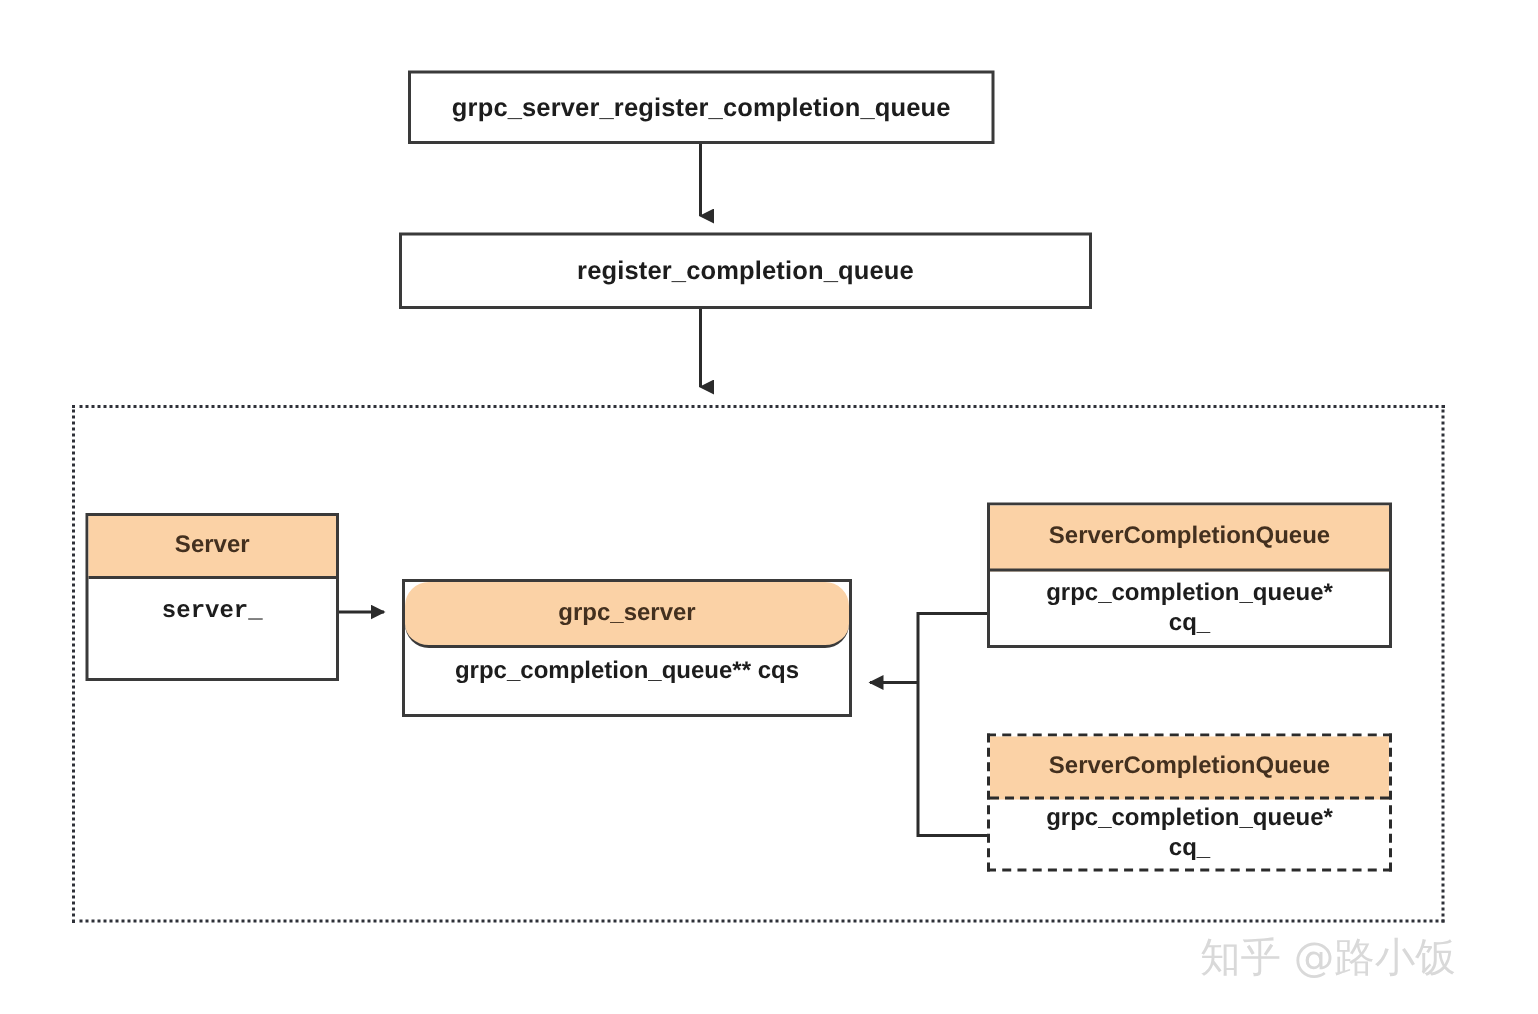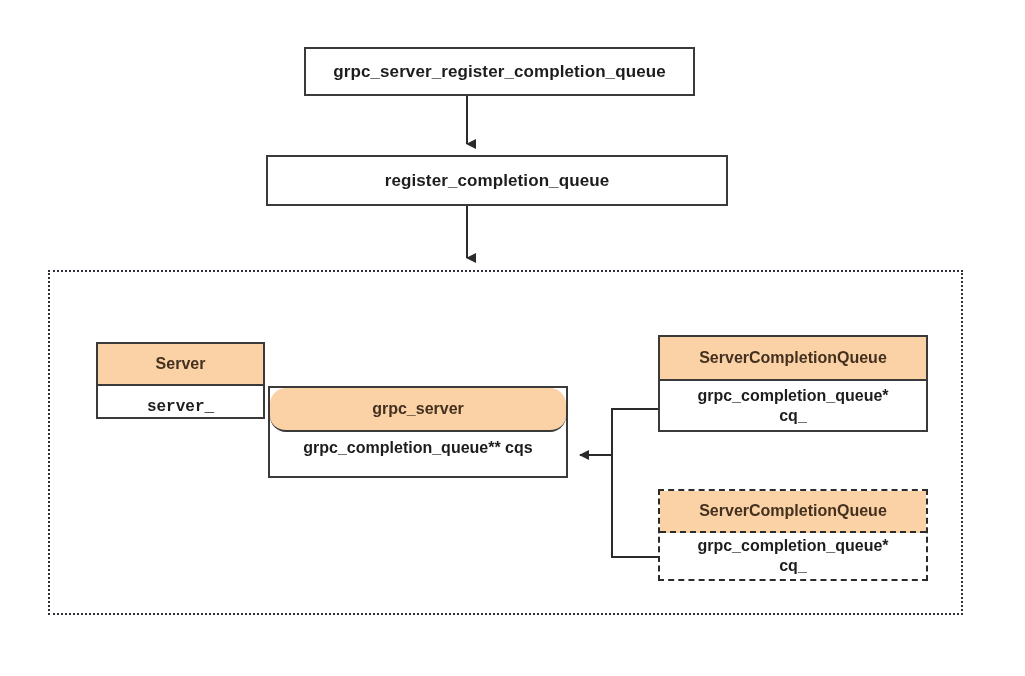--- a/index.html
+++ b/index.html
@@ -133,31 +133,31 @@
     <g>
       <line x1="226" y1="408" x2="256" y2="408" stroke="#2b2b2b" stroke-width="2" marker-end="url(#arrowRight)"></line>
     </g>
 
     <g>
       <path d="M658,409 L612,409 L612,557 L658,557" fill="none" stroke="#2b2b2b" stroke-width="2"></path>
       <line x1="612" y1="455" x2="580" y2="455" stroke="#2b2b2b" stroke-width="2" marker-end="url(#arrowLeft)"></line>
     </g>
   </svg>
 
-  <div class="proc-box" style="left:272px; top:47px; width:391px; height:49px;margin-left:32px;">
+  <div class="proc-box" style="left:272px; top:47px; width:391px; height:49px;">
     <span>grpc_server_register_completion_queue</span>
   </div>
 
   <div class="proc-box" style="left:266px; top:155px; width:462px; height:51px;">
     <span>register_completion_queue</span>
   </div>
 
   <div class="group-box" style="left:48px; top:270px; width:915px; height:345px;"></div>
 
-  <div class="class-box solid" style="left:57px; top:342px; width:169px; height:77px;margin-left:39px;">
+  <div class="class-box solid" style="left:57px; top:342px; width:169px; height:112px;">
     <div class="class-head" style="height:42px;">
       <span>Server</span>
     </div>
     <div class="class-body" style="height:41px;font-family:Liberation Mono, monospace;">
       <span>server_</span>
     </div>
   </div>
 
   <div class="class-box solid" style="left:268px; top:386px; width:300px; height:92px;">
     <div class="class-head" style="height:44px;border-radius:16px;">
@@ -181,14 +181,15 @@
   <div class="class-box dashed" style="left:658px; top:489px; width:270px; height:92px;">
     <div class="class-head" style="height:42px;">
       <span>ServerCompletionQueue</span>
     </div>
     <div class="class-body" style="height:46px; flex-direction:column;">
       <span>grpc_completion_queue*</span>
       <span>cq_</span>
     </div>
   </div>
 
+  <div class="watermark" style="left:800px; top:620px;">知乎 @路小饭</div>
 
 </div>
 
 </body></html>

